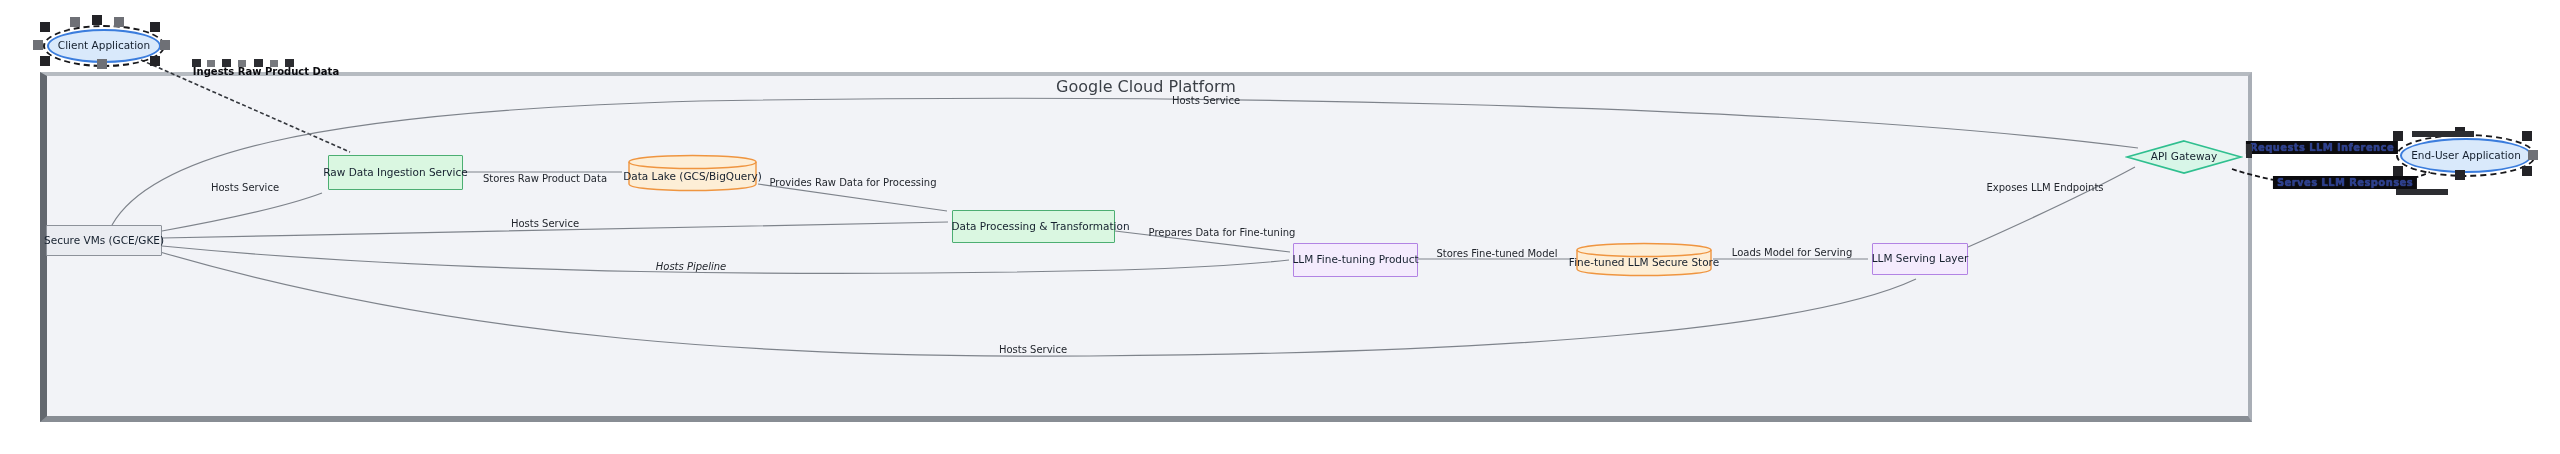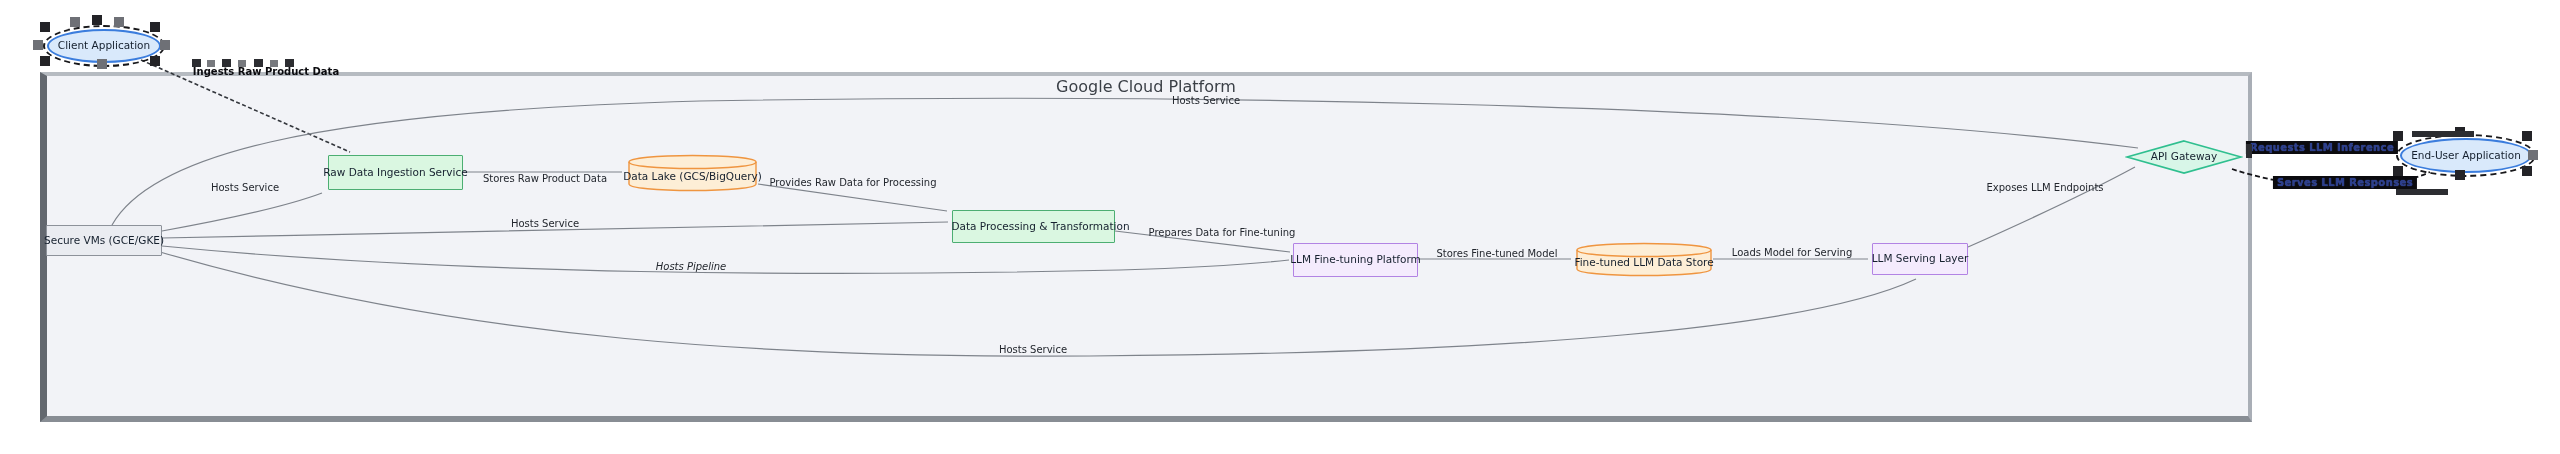--- a/index.html
+++ b/index.html
@@ -111,29 +111,29 @@
       <path d="M2,8 C2,12 30,14.5 65.5,14.5 C101,14.5 129,12 129,8" style="fill:none; stroke:var(--orange_border,#ef9540); stroke-width:1.4"></path>
     </svg>
     <span class="lbl">Data Lake (GCS/BigQuery)</span>
   </div>
 
   <div class="node box green" style="left:952px;top:210px;width:163px;height:33px;padding-left:14px;">
     <span class="lbl">Data Processing &amp; Transformation</span>
   </div>
 
   <div class="node box purple" style="left:1293px;top:243px;width:125px;height:34px;">
-    <span class="lbl">LLM Fine-tuning Platform</span>
+    <span class="lbl">LLM Fine-tuning Product</span>
   </div>
 
   <div class="node shapewrap cyl" style="left:1575px;top:242px;width:138px;height:35px;">
     <svg width="138" height="35" viewBox="0 0 138 35">
       <path d="M2,8 C2,4 32,1.5 69,1.5 C106,1.5 136,4 136,8 L136,27 C136,31 106,33.5 69,33.5 C32,33.5 2,31 2,27 Z" style="fill:var(--orange_fill,#fdeed6); stroke:var(--orange_border,#ef9540); stroke-width:1.4"></path>
       <path d="M2,8 C2,12 32,14.5 69,14.5 C106,14.5 136,12 136,8" style="fill:none; stroke:var(--orange_border,#ef9540); stroke-width:1.4"></path>
     </svg>
-    <span class="lbl">Fine-tuned LLM Data Store</span>
+    <span class="lbl">Fine-tuned LLM Secure Store</span>
   </div>
 
   <div class="node box purple" style="left:1872px;top:243px;width:96px;height:32px;">
     <span class="lbl">LLM Serving Layer</span>
   </div>
 
   <div class="node shapewrap" style="left:2125px;top:140px;width:118px;height:34px;">
     <svg width="118" height="34" viewBox="0 0 118 34">
       <polygon points="59,1 116,17 59,33 2,17" style="fill:var(--teal_fill,#d8f6e8); stroke:var(--teal_border,#2fbf8f); stroke-width:1.8"></polygon>
     </svg>

